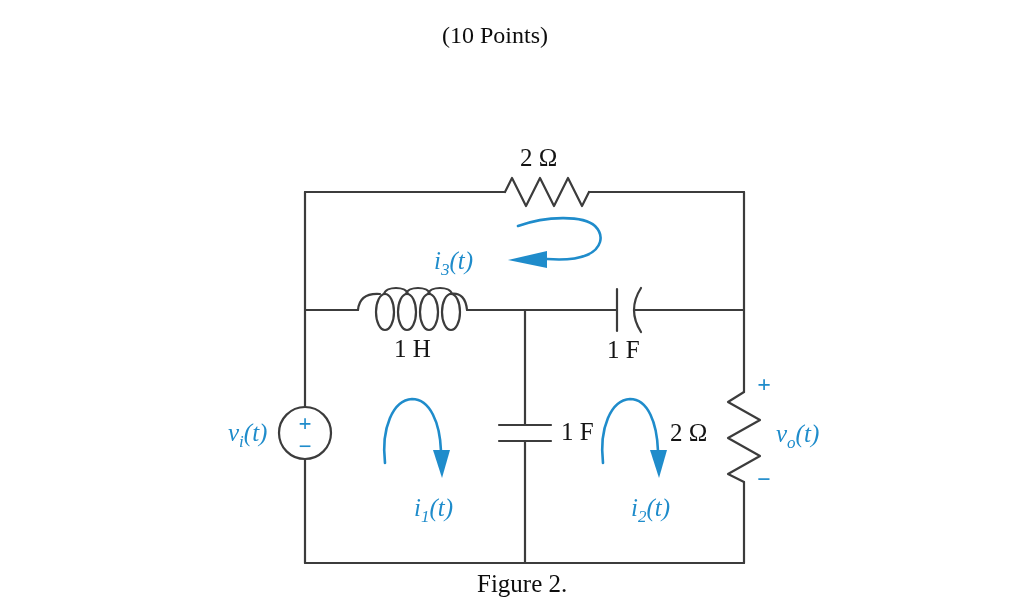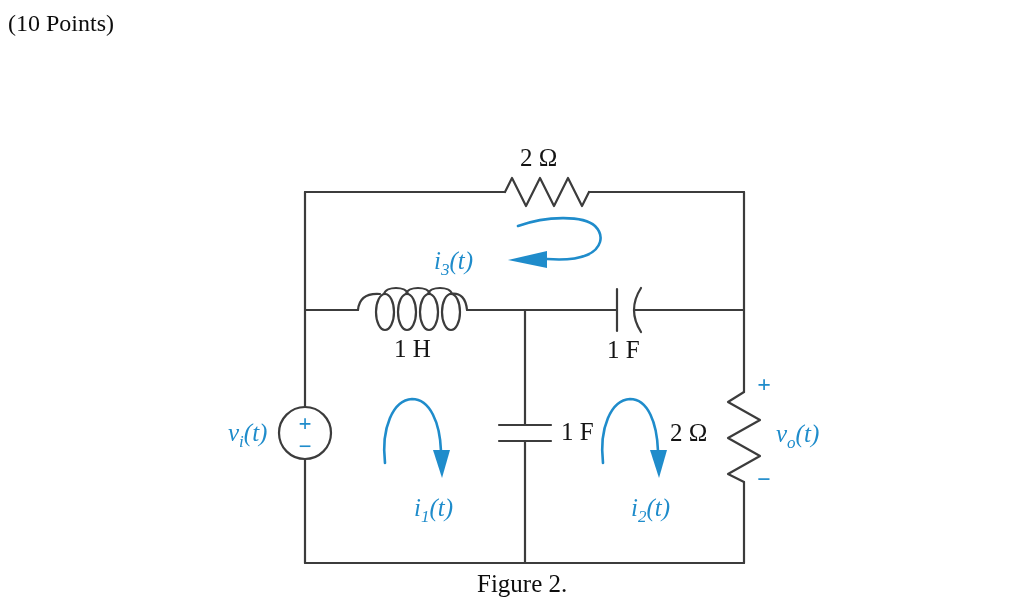--- a/index.html
+++ b/index.html
@@ -9,21 +9,21 @@
     color: #111111;
   }
   .header {
     position: absolute; left: 8px; top: 8px; width: 994px;
     font-size: 24px; line-height: 31px; color: #0d0d0d;
   }
   .q-line1 { white-space: nowrap; }
   .math-var { font-style: italic; padding-left: 6px; }
   .math-var sub { font-size: 15px; font-style: italic; }
   .q-suffix { padding-left: 4px; }
-  .q-line2 { text-align: left; padding-right: 20px; }
+  .q-line2 { text-align: center; padding-right: 20px; margin-top: 12px; }
   svg text { font-family: "Liberation Serif", "DejaVu Serif", serif; }
   .comp-label { font-size: 25px; fill: #141414; }
   .blue-label { font-size: 25px; font-style: italic; }
   .caption { font-size: 25px; fill: #0d0d0d; }
 </style>
 </head>
 <body>
 
 <div class="header">
   <div class="q-line2">(10 Points)</div>

